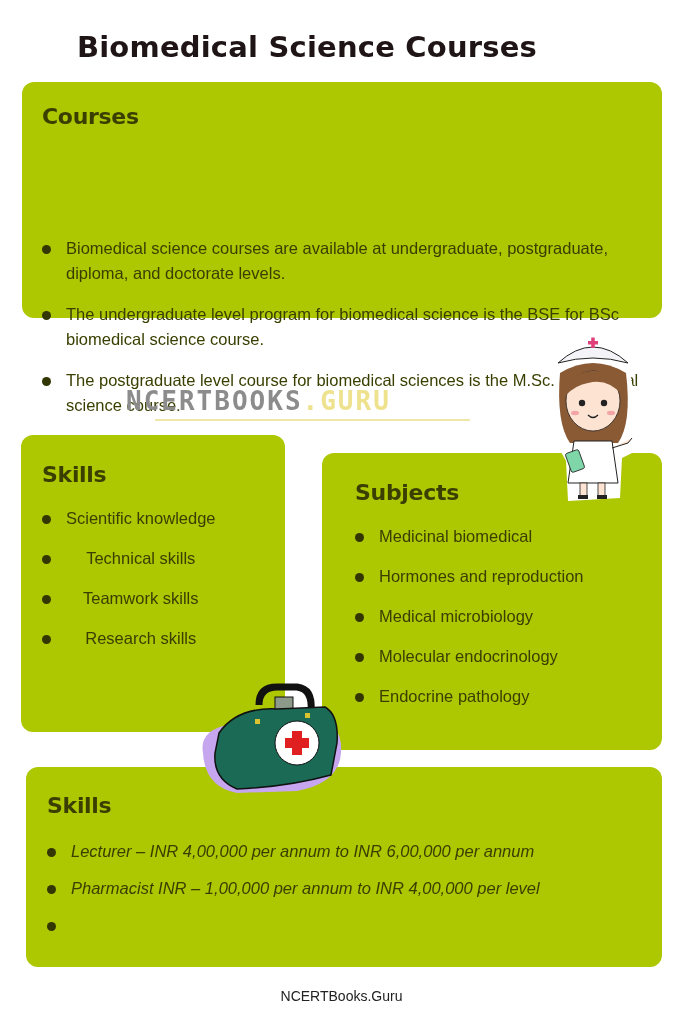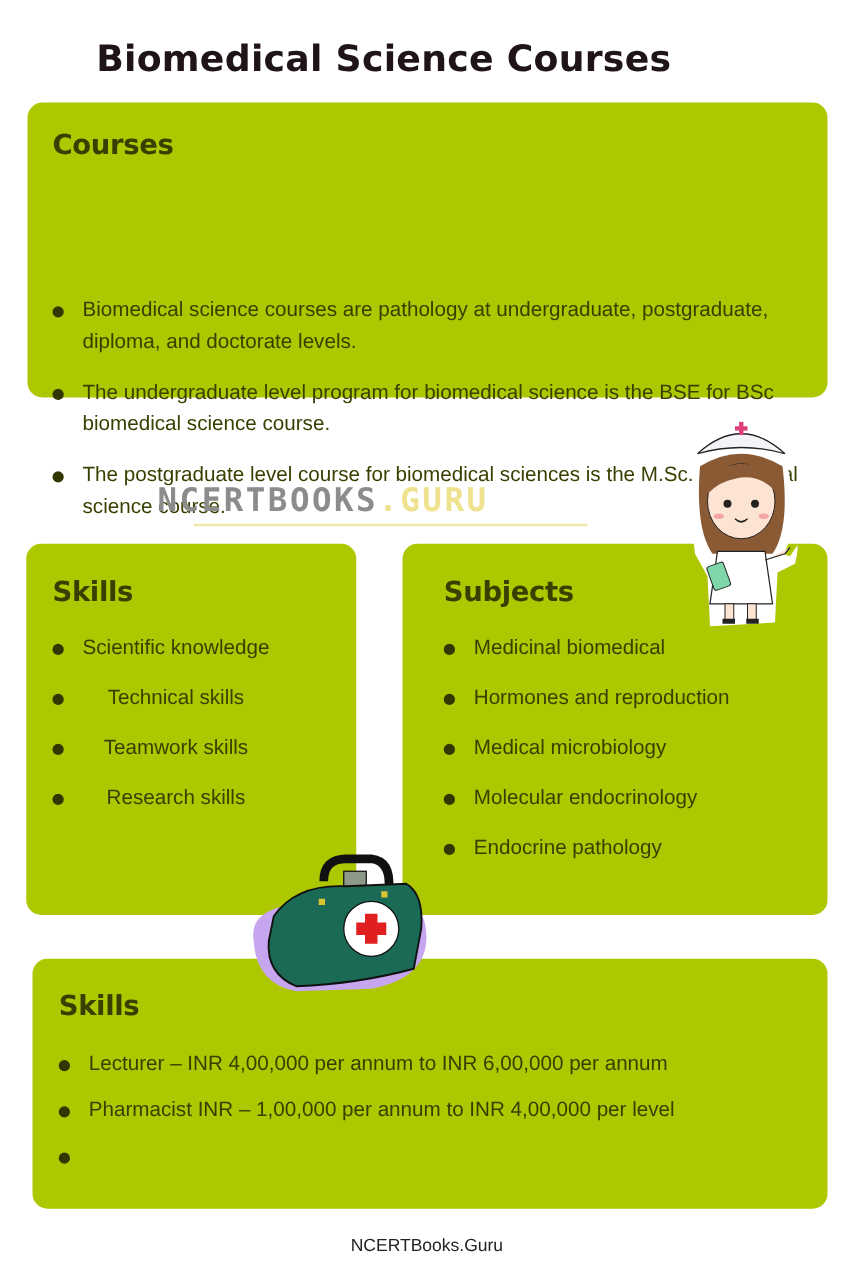--- a/index.html
+++ b/index.html
@@ -19,47 +19,47 @@
   #card-courses { left: 22px; top: 82px; width: 640px; height: 236px; }
   #card-courses h2 { position: absolute; left: 20px; top: 22px; }
   #card-courses ul { position: absolute; left: 20px; top: 154px; }
   #card-courses li { padding-left: 24px; width: 590px; margin-bottom: 16px; }
   #card-courses .bullet { top: 9px; }
   .watermark { position: absolute; left: 126px; top: 386px; font-family: "DejaVu Sans Mono", monospace;
                font-weight: bold; font-size: 26px; letter-spacing: 2px; color: #8c8c8c; }
   .watermark .gold { color: #efe28f; }
   .wm-line { position: absolute; left: 155px; top: 419px; width: 315px; height: 2px; background: #efe6a8; }
   #card-skills { left: 21px; top: 435px; width: 264px; height: 297px; }
-  #card-subjects { left: 322px; top: 435px; width: 340px; height: 297px; }
+  #card-subjects { left: 322px; top: 453px; width: 340px; height: 297px; }
   #card-skills h2, #card-subjects h2 { position: absolute; top: 27px; }
   #card-skills h2 { left: 21px; }
   #card-subjects h2 { left: 33px; }
   #card-skills ul { position: absolute; left: 21px; top: 71px; text-align: center; }
   #card-subjects ul { position: absolute; left: 33px; top: 71px; }
   #card-skills li, #card-subjects li { padding-left: 24px; height: 40px; line-height: 24px; white-space: nowrap; }
   #card-skills .bullet, #card-subjects .bullet { top: 9px; }
   #card-salary { left: 26px; top: 767px; width: 636px; height: 200px; }
   #card-salary h2 { position: absolute; left: 21px; top: 26px; }
   #card-salary ul { position: absolute; left: 21px; top: 72px; }
-  #card-salary li { padding-left: 24px; height: 37px; line-height: 24px; white-space: nowrap; }
+  #card-salary li { padding-left: 24px; height: 37px; line-height: 24px; white-space: nowrap; font-style: italic; }
   #card-salary .bullet { top: 9px; }
   .footer { position: absolute; left: 0; width: 683px; top: 988px; text-align: center;
             font-family: "Liberation Sans", sans-serif; font-size: 14px; color: #222; }
   .nurse { position: absolute; left: 548px; top: 333px; width: 90px; height: 175px; }
   .bag { position: absolute; left: 197px; top: 683px; width: 150px; height: 112px; }
 </style>
 </head>
 <body>
 
 <div class="title">Biomedical Science Courses</div>
 
 <div class="card" id="card-courses">
   <h2>Courses</h2>
   <ul>
-    <li><span class="bullet"></span><span>Biomedical science courses are pathology at undergraduate, postgraduate, diploma, and doctorate levels.</span></li>
+    <li><span class="bullet"></span><span>Biomedical science courses are available at undergraduate, postgraduate, diploma, and doctorate levels.</span></li>
     <li><span class="bullet"></span><span>The undergraduate level program for biomedical science is the BSE for BSc biomedical science course.</span></li>
     <li><span class="bullet"></span><span>The postgraduate level course for biomedical sciences is the M.Sc. biomedical science course.</span></li>
   </ul>
 </div>
 
 <div class="watermark"><span>NCERTBOOKS</span><span class="gold">.GURU</span></div>
 <div class="wm-line"></div>
 
 <div class="card" id="card-skills">
   <h2>Skills</h2>

